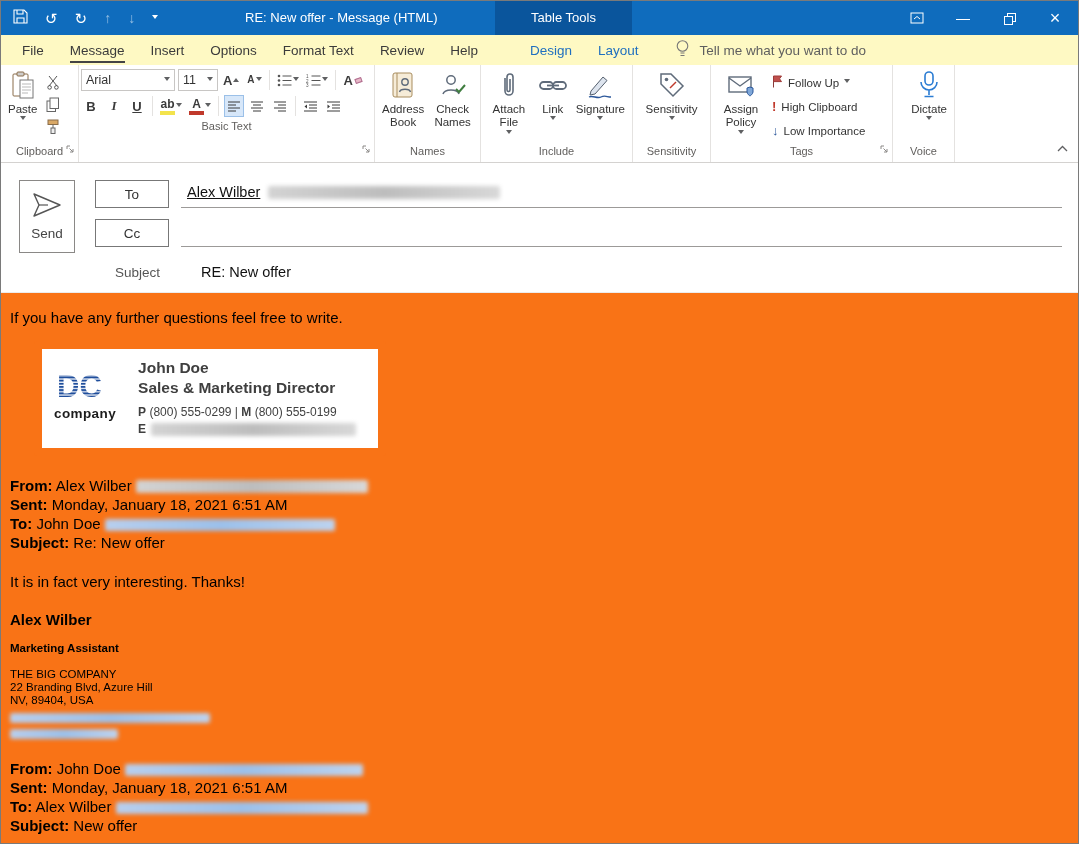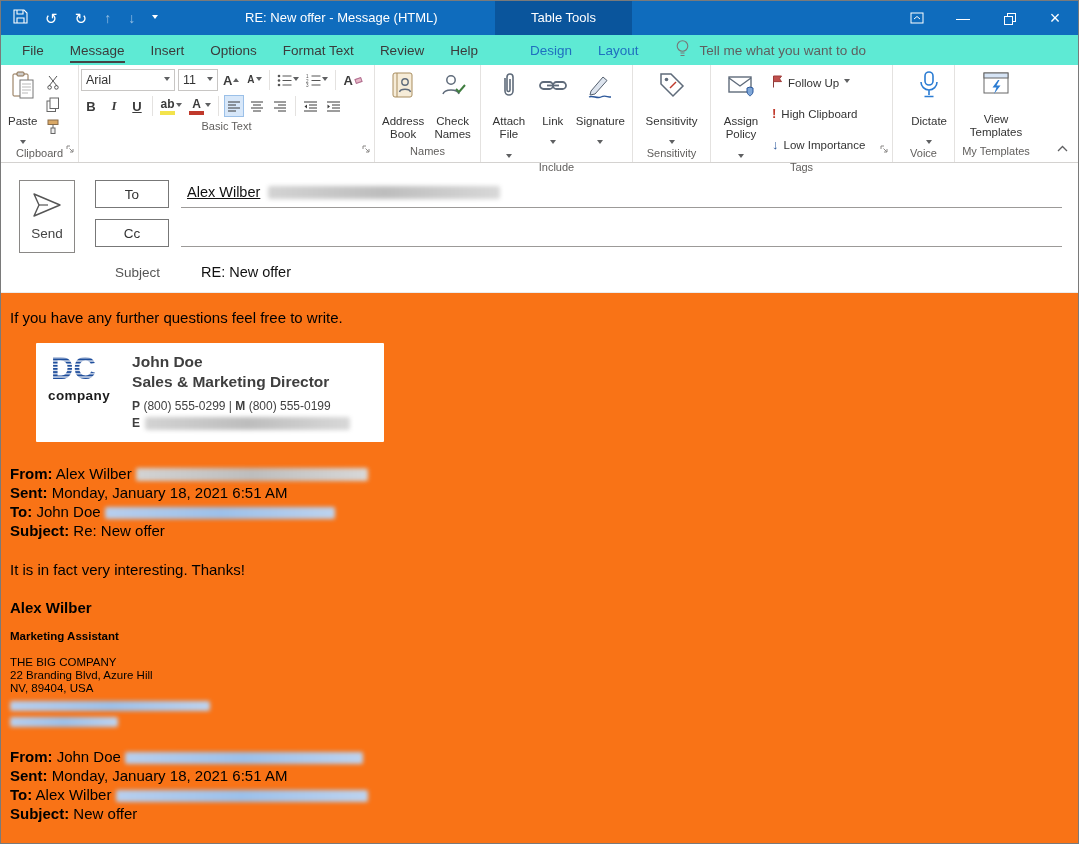--- a/index.html
+++ b/index.html
@@ -15,35 +15,35 @@
   .qat .cv-w { border-top-color:#fff; }
   .tb-title { position:absolute; left:244px; top:0; line-height:34px; font-size:13px; color:#fff; white-space:nowrap; }
   .tools-block { position:absolute; left:494px; top:0; width:137px; height:34px; background:#0a559c; text-align:center; line-height:34px; font-size:13px; color:#fff; }
   .win-right { position:absolute; right:0; top:0; height:34px; display:flex; align-items:stretch; }
   .winbtn { width:46px; display:flex; align-items:center; justify-content:center; color:#fff; font-size:14px; }
   .ic-restore { position:relative; width:11px; height:11px; display:inline-block; }
   .ic-restore::before { content:""; position:absolute; left:3px; top:0; width:7px; height:7px; border:1px solid #fff; }
   .ic-restore::after { content:""; position:absolute; left:0; top:3px; width:7px; height:7px; border:1px solid #fff; background:#0f6cbd; }
 
   
-  .tabs-row { height:30px; background:#5eead4; display:flex; align-items:stretch; font-size:13.5px; color:#3b3b3b; padding-left:8px; flex:0 0 auto; }
+  .tabs-row { height:30px; background:#fef9c3; display:flex; align-items:stretch; font-size:13.5px; color:#3b3b3b; padding-left:8px; flex:0 0 auto; }
   .tab { padding:0 13px; display:flex; align-items:center; white-space:nowrap; }
   .tab span { padding:5px 0 3px; border-bottom:2px solid transparent; }
   .tab.active span { border-bottom-color:#444; }
   .tab.ctx { color:#1f6fbf; }
   .tab.ctx1 { margin-left:26px; }
   .tellme { display:flex; align-items:center; gap:9px; margin-left:24px; color:#5f5f5f; font-size:13.5px; white-space:nowrap; }
 
   
   .ribbon { height:98px; background:#fff; border-bottom:1px solid #d4d2d0; display:flex; flex:0 0 auto; position:relative; }
   .grp { border-right:1px solid #e4e2e0; display:flex; flex-direction:column; position:relative; flex:0 0 auto; }
   .grp-c { flex:1; display:flex; align-items:flex-start; padding:3px 3px 0; }
   .grp-l { height:20px; font-size:11px; color:#605e5c; display:flex; align-items:center; justify-content:center; gap:3px; padding-bottom:3px; }
   .launcher { position:absolute; right:3px; bottom:4px; }
-  .bigbtn { display:flex; flex-direction:column; align-items:center; justify-content:flex-start; font-size:11.5px; color:#333; padding:3px 4px 0; text-align:center; line-height:1.18; gap:12px; }
+  .bigbtn { display:flex; flex-direction:column; align-items:center; justify-content:flex-start; font-size:11.5px; color:#333; padding:3px 4px 0; text-align:center; line-height:1.18; gap:0; }
   .bigbtn .lbl { max-width:58px; }
   .cv { display:inline-block; width:0; height:0; border:3px solid transparent; border-top:4px solid #5f6062; vertical-align:middle; }
   .cv-up { border-top:none; border-bottom:4px solid #5f6062; }
   .mini-col { display:flex; flex-direction:column; gap:4px; padding:5px 2px 0; }
   .mini { width:20px; height:18px; display:flex; align-items:center; justify-content:center; }
 
   
   .bt-rows { display:flex; flex-direction:column; gap:4px; padding:4px 2px 0; }
   .bt-row { display:flex; align-items:center; gap:3px; }
   .combo { height:22px; border:1px solid #c8c6c4; display:flex; align-items:center; justify-content:space-between; padding:0 4px; font-size:12.5px; color:#333; background:#fff; }
@@ -58,21 +58,21 @@
   .swatch .bar { width:15px; height:4px; margin-top:1px; }
   .bar-y { background:#f3e34c; }
   .bar-r { background:#c0392b; }
   .vsep { width:1px; height:20px; background:#e4e2e0; margin:0 2px; }
   .af { display:flex; align-items:center; line-height:1; }
   .af .a { font-size:13px; font-weight:700; color:#3b3b3b; }
   .af .a2 { font-size:10px; }
   .erase { width:7px; height:5px; background:#e8b8c8; border:1px solid #b07090; margin-left:1px; transform:rotate(-20deg); }
 
   
-  .tag-col { display:flex; flex-direction:column; gap:14px; padding:6px 2px 0 4px; }
+  .tag-col { display:flex; flex-direction:column; gap:7px; padding:6px 2px 0 4px; }
   .tag-item { display:flex; align-items:center; gap:5px; font-size:11.5px; color:#333; white-space:nowrap; height:17px; }
   .imp-hi { color:#c0392b; font-weight:700; font-size:13px; }
   .imp-lo { color:#2b579a; font-weight:700; font-size:13px; }
   .collapse-btn { position:absolute; right:10px; bottom:6px; }
 
   
   .compose { padding:17px 16px 12px 18px; display:flex; border-bottom:1px solid #ececec; flex:0 0 auto; background:#fff; }
   .send-btn { width:56px; height:73px; border:1px solid #8a8886; display:flex; flex-direction:column; align-items:center; justify-content:center; gap:5px; font-size:13.5px; color:#444; background:#fff; }
   .fields { flex:1; margin-left:20px; display:flex; flex-direction:column; }
   .frow { display:flex; align-items:flex-end; margin-bottom:11px; }
@@ -81,21 +81,21 @@
   .rcpt { text-decoration:underline; margin-right:8px; white-space:nowrap; }
   .subject-row { margin-top:6px; margin-bottom:0; align-items:center; }
   .sub-label { margin-left:20px; width:54px; font-size:13.5px; color:#555; }
   .sub-value { margin-left:32px; font-size:14.5px; color:#111; }
 
   
   .mailbody { flex:1; background:#f97316; padding:15px 12px 0 9px; font-size:15px; color:#000; line-height:19.5px; overflow:hidden; }
   .blur { display:inline-block; height:13px; border-radius:2px; filter:blur(2px); vertical-align:-2px; }
   .blur.gray { background:linear-gradient(90deg,#d3d3d3,#bdbdbd,#d8d8d8); }
   .blur.blue { background:linear-gradient(90deg,#b8cfee,#9cc0ea,#bdd3ef); height:12px; }
-  .sigbox { margin:13px 0 12px 24px; width:352px; border:2px solid #f97316; border-radius:3px; padding:9px 12px 11px; display:flex; align-items:flex-start; gap:22px; background:#fff; }
+  .sigbox { margin:13px 0 12px 24px; width:352px; border:8px solid #f97316; border-radius:3px; padding:9px 12px 11px; display:flex; align-items:center; gap:22px; background:#fff; }
   .logo { display:flex; flex-direction:column; align-items:center; gap:2px; flex:0 0 auto; }
   .logo-caption { font-weight:700; font-size:13.5px; color:#1c1c1c; letter-spacing:.4px; }
   .siginfo { display:flex; flex-direction:column; }
   .sname, .stitle { font-size:15.5px; font-weight:700; color:#3f3f3f; line-height:20px; }
   .sphone { font-size:12px; color:#3f3f3f; margin-top:7px; line-height:15px; }
   .semail { font-size:12px; color:#3f3f3f; margin-top:2px; line-height:15px; display:flex; align-items:center; gap:5px; }
   .quoted { margin-top:20px; }
   .quoted div { line-height:19px; }
   .qmsg { margin-top:20px; }
   .alex-sig { margin-top:19px; }
@@ -477,37 +477,20 @@
           </span>
           <span class="lbl">Dictate</span>
           <span class="cv"></span>
         </div>
       </div>
       <div class="grp-l">
           <span>Voice</span>
         </div>
     </div>
 
-    <div class="grp" style="width:82px; border-right:none;">
-      <div class="grp-c" style="justify-content:center;">
-        <div class="bigbtn">
-          <span>
-            <svg width="28" height="26" viewBox="0 0 28 26">
-                <rect x="2" y="2" width="24" height="20" fill="#fff" stroke="#666"></rect>
-                <rect x="2" y="2" width="24" height="5" fill="#d6e4f5" stroke="#666"></rect>
-                <path d="M16 9l-5.5 7.5h4L12 23l6.5-8.5h-4L17.5 9z" fill="#2b7cd3"></path>
-              </svg>
-          </span>
-          <span class="lbl" style="max-width:60px;">View Templates</span>
-        </div>
-      </div>
-      <div class="grp-l">
-          <span>My Templates</span>
-        </div>
-    </div>
 
     <span class="collapse-btn">
       <svg width="11" height="7" viewBox="0 0 11 7">
           <path d="M1 6l4.5-4.5L10 6" fill="none" stroke="#5f6062" stroke-width="1.3"></path>
         </svg>
     </span>
   </div>
 
   <div class="compose">
     <div class="send-btn">

